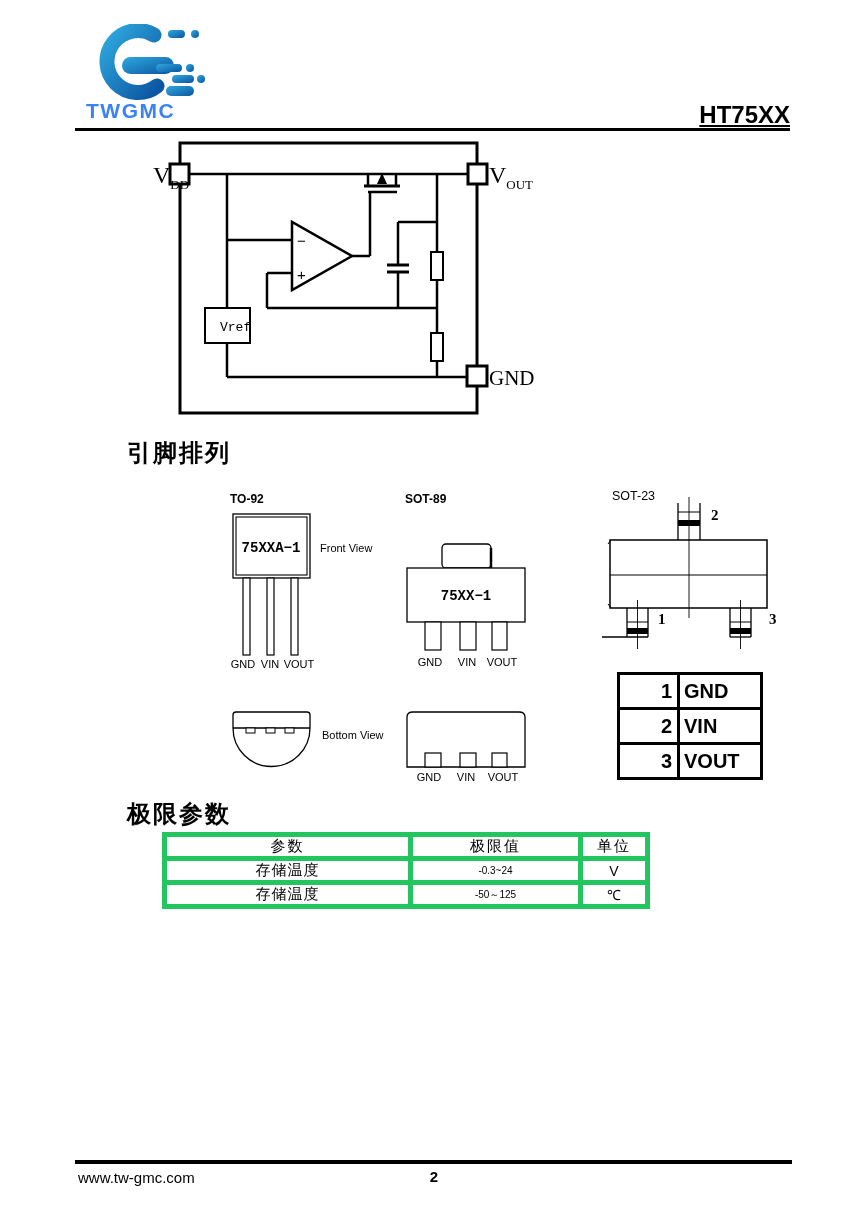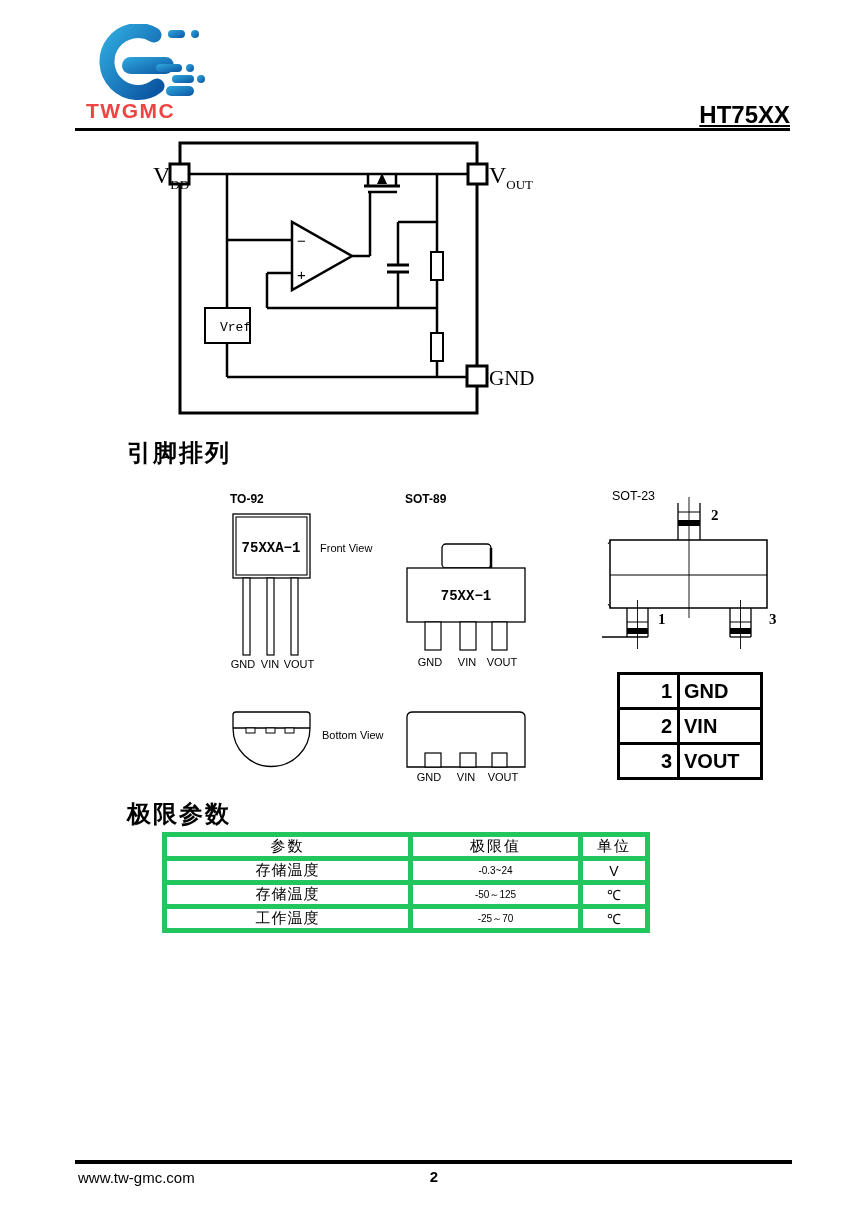--- a/index.html
+++ b/index.html
@@ -5,21 +5,21 @@
   * { margin:0; padding:0; box-sizing:border-box; }
   html,body { background:#ffffff; }
   .page {
     position:relative; width:868px; height:1228px; background:#fff;
     font-family:"Liberation Sans", sans-serif; color:#000; overflow:hidden;
   }
   .abs { position:absolute; }
 
   
   .brand-text { left:86px; top:99px; font-size:21px; font-weight:bold;
-    letter-spacing:1.5px; color:#ef4444; font-family:"Liberation Sans",sans-serif; }
+    letter-spacing:1.5px; color:#3b82f6; font-family:"Liberation Sans",sans-serif; }
   .doc-title { right:78px; top:101px; font-size:24px; font-weight:bold;
     font-family:"Liberation Sans",sans-serif;text-decoration:underline; }
   .header-rule { left:75px; top:128px; width:715px; height:3px; background:#000; }
 
   
   .sec-heading { left:127px; font-size:24px; font-weight:bold;
     font-family:Liberation Mono, monospace; letter-spacing:2px; }
 
   
   table.pintab { border-collapse:collapse; }
@@ -245,25 +245,20 @@
     <tr>
       <td class="c-param">存储温度</td>
       <td class="c-value">-0.3~24</td>
       <td class="c-unit">V</td>
     </tr>
     <tr>
       <td class="c-param">存储温度</td>
       <td class="c-value">-50～125</td>
       <td class="c-unit">℃</td>
     </tr>
-    <tr>
-      <td class="c-param">工作温度</td>
-      <td class="c-value">-25～70</td>
-      <td class="c-unit">℃</td>
-    </tr>
   </tbody>
     </table>
 
   <div class="abs footer-rule"></div>
   <div class="abs footer-site">www.tw-gmc.com</div>
   <div class="abs footer-page">2</div>
 
 </div>
 
 </body></html>

